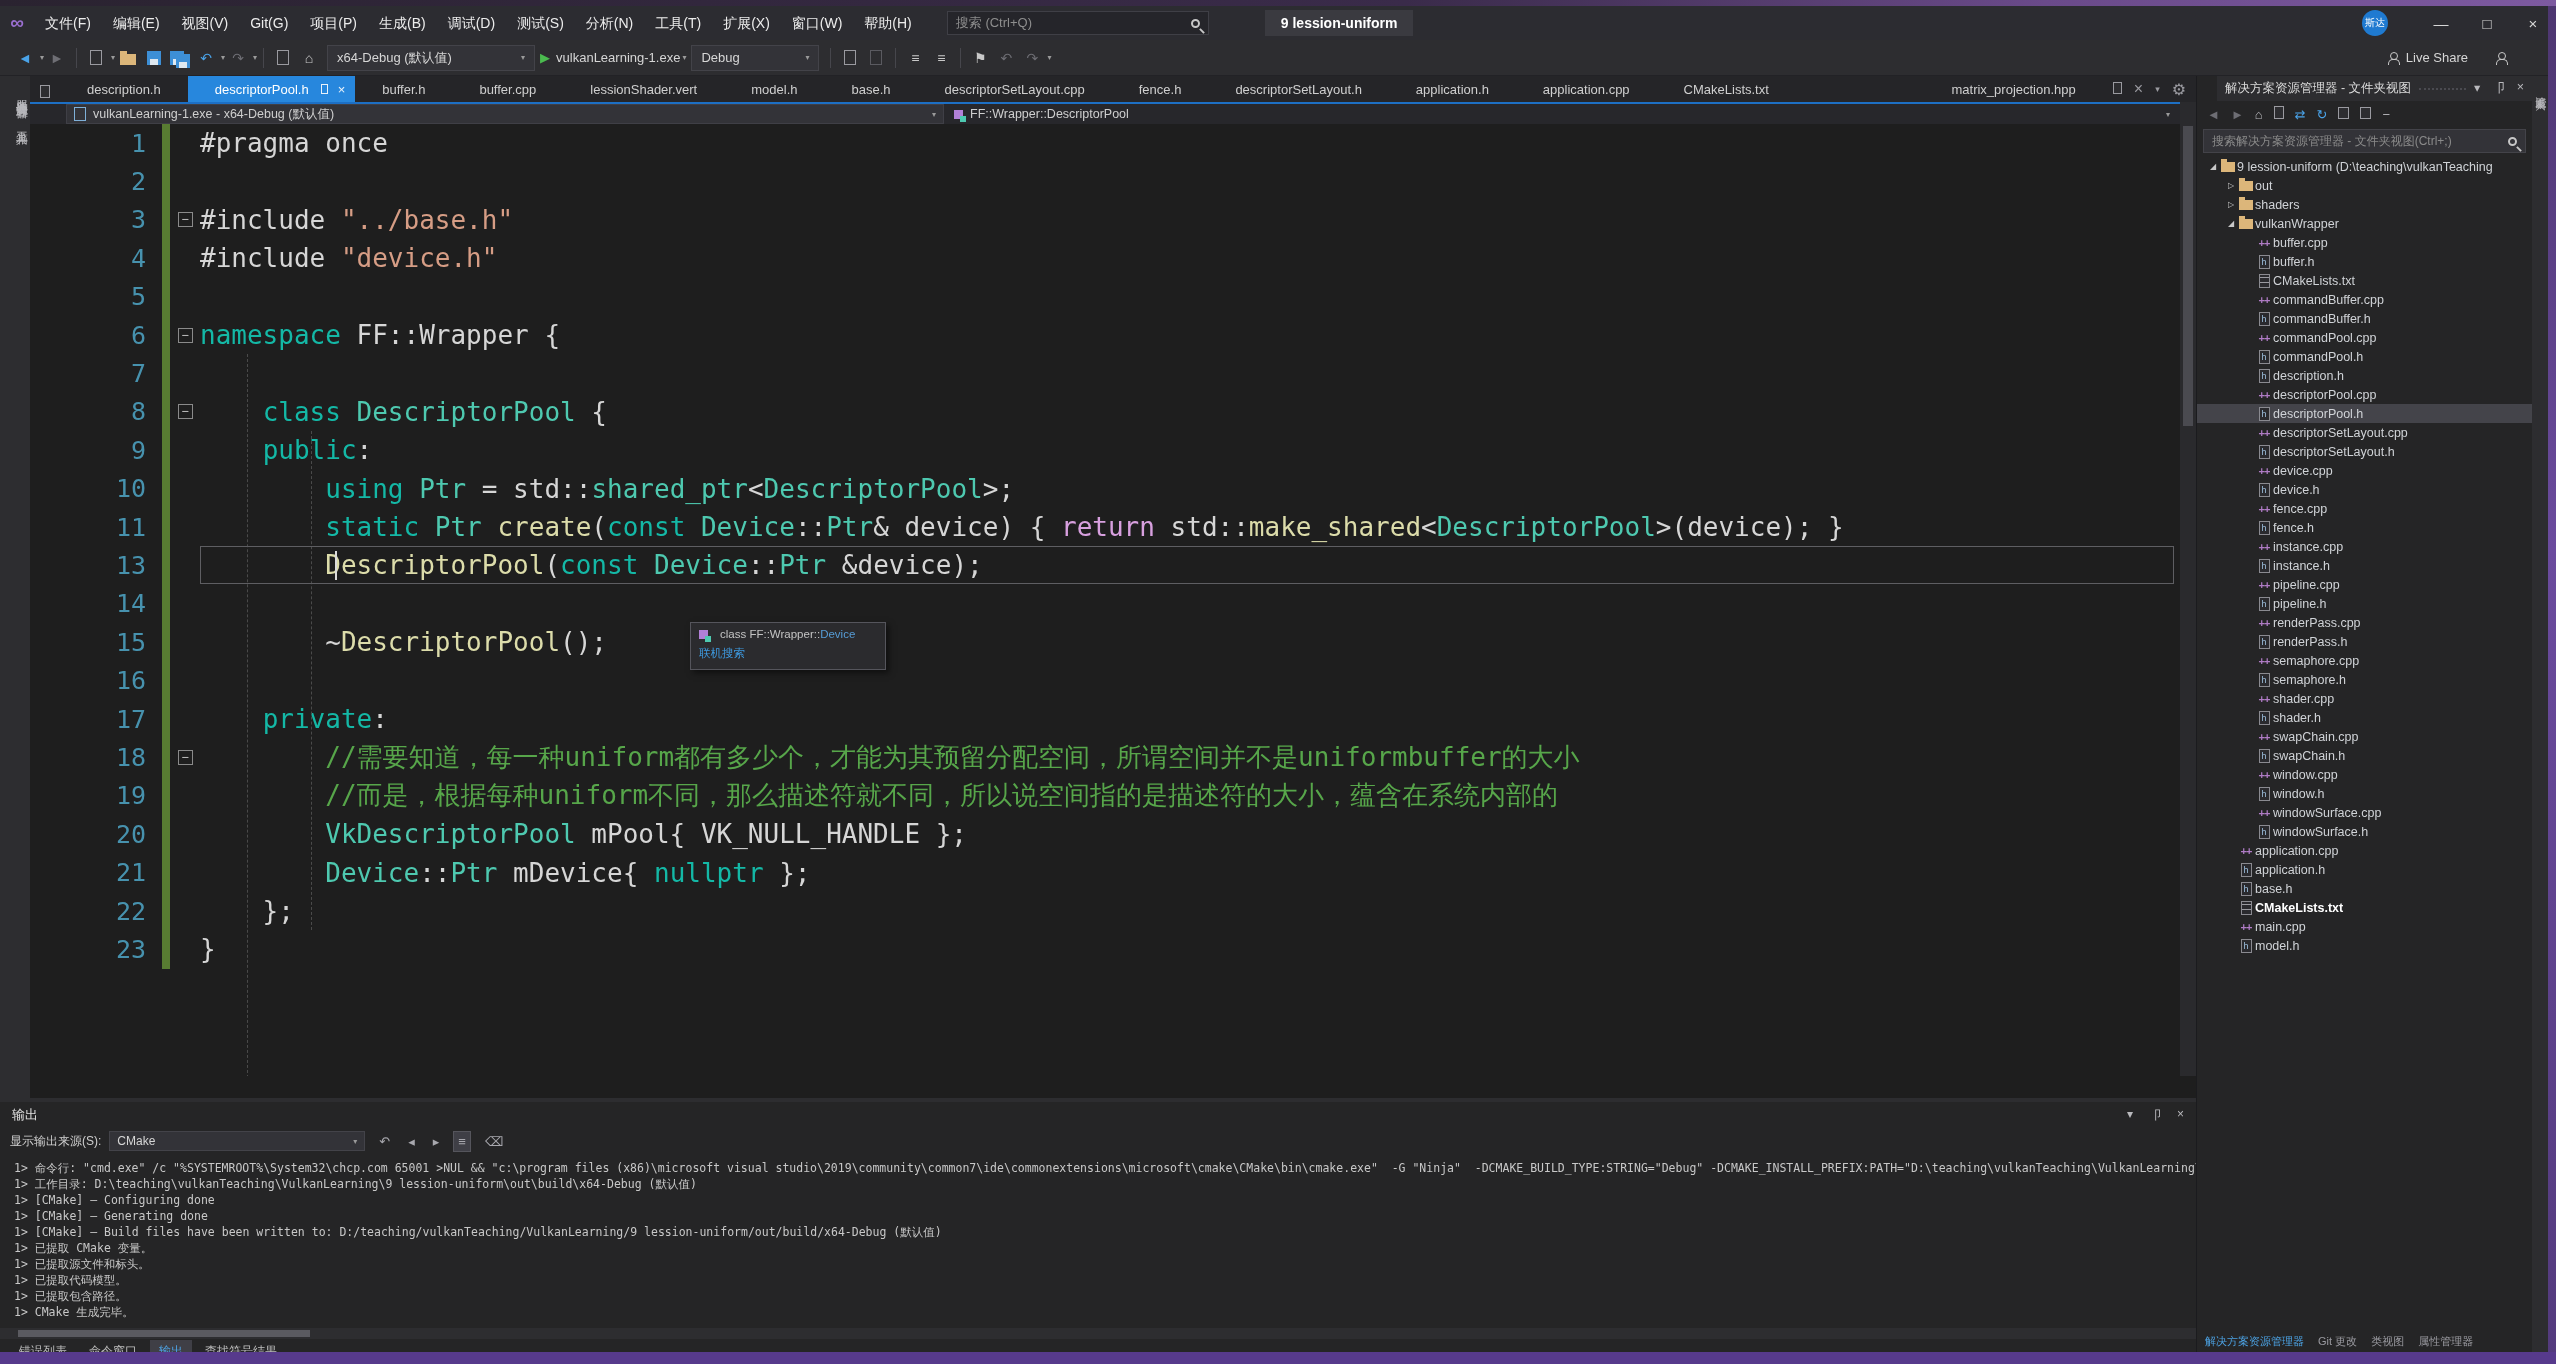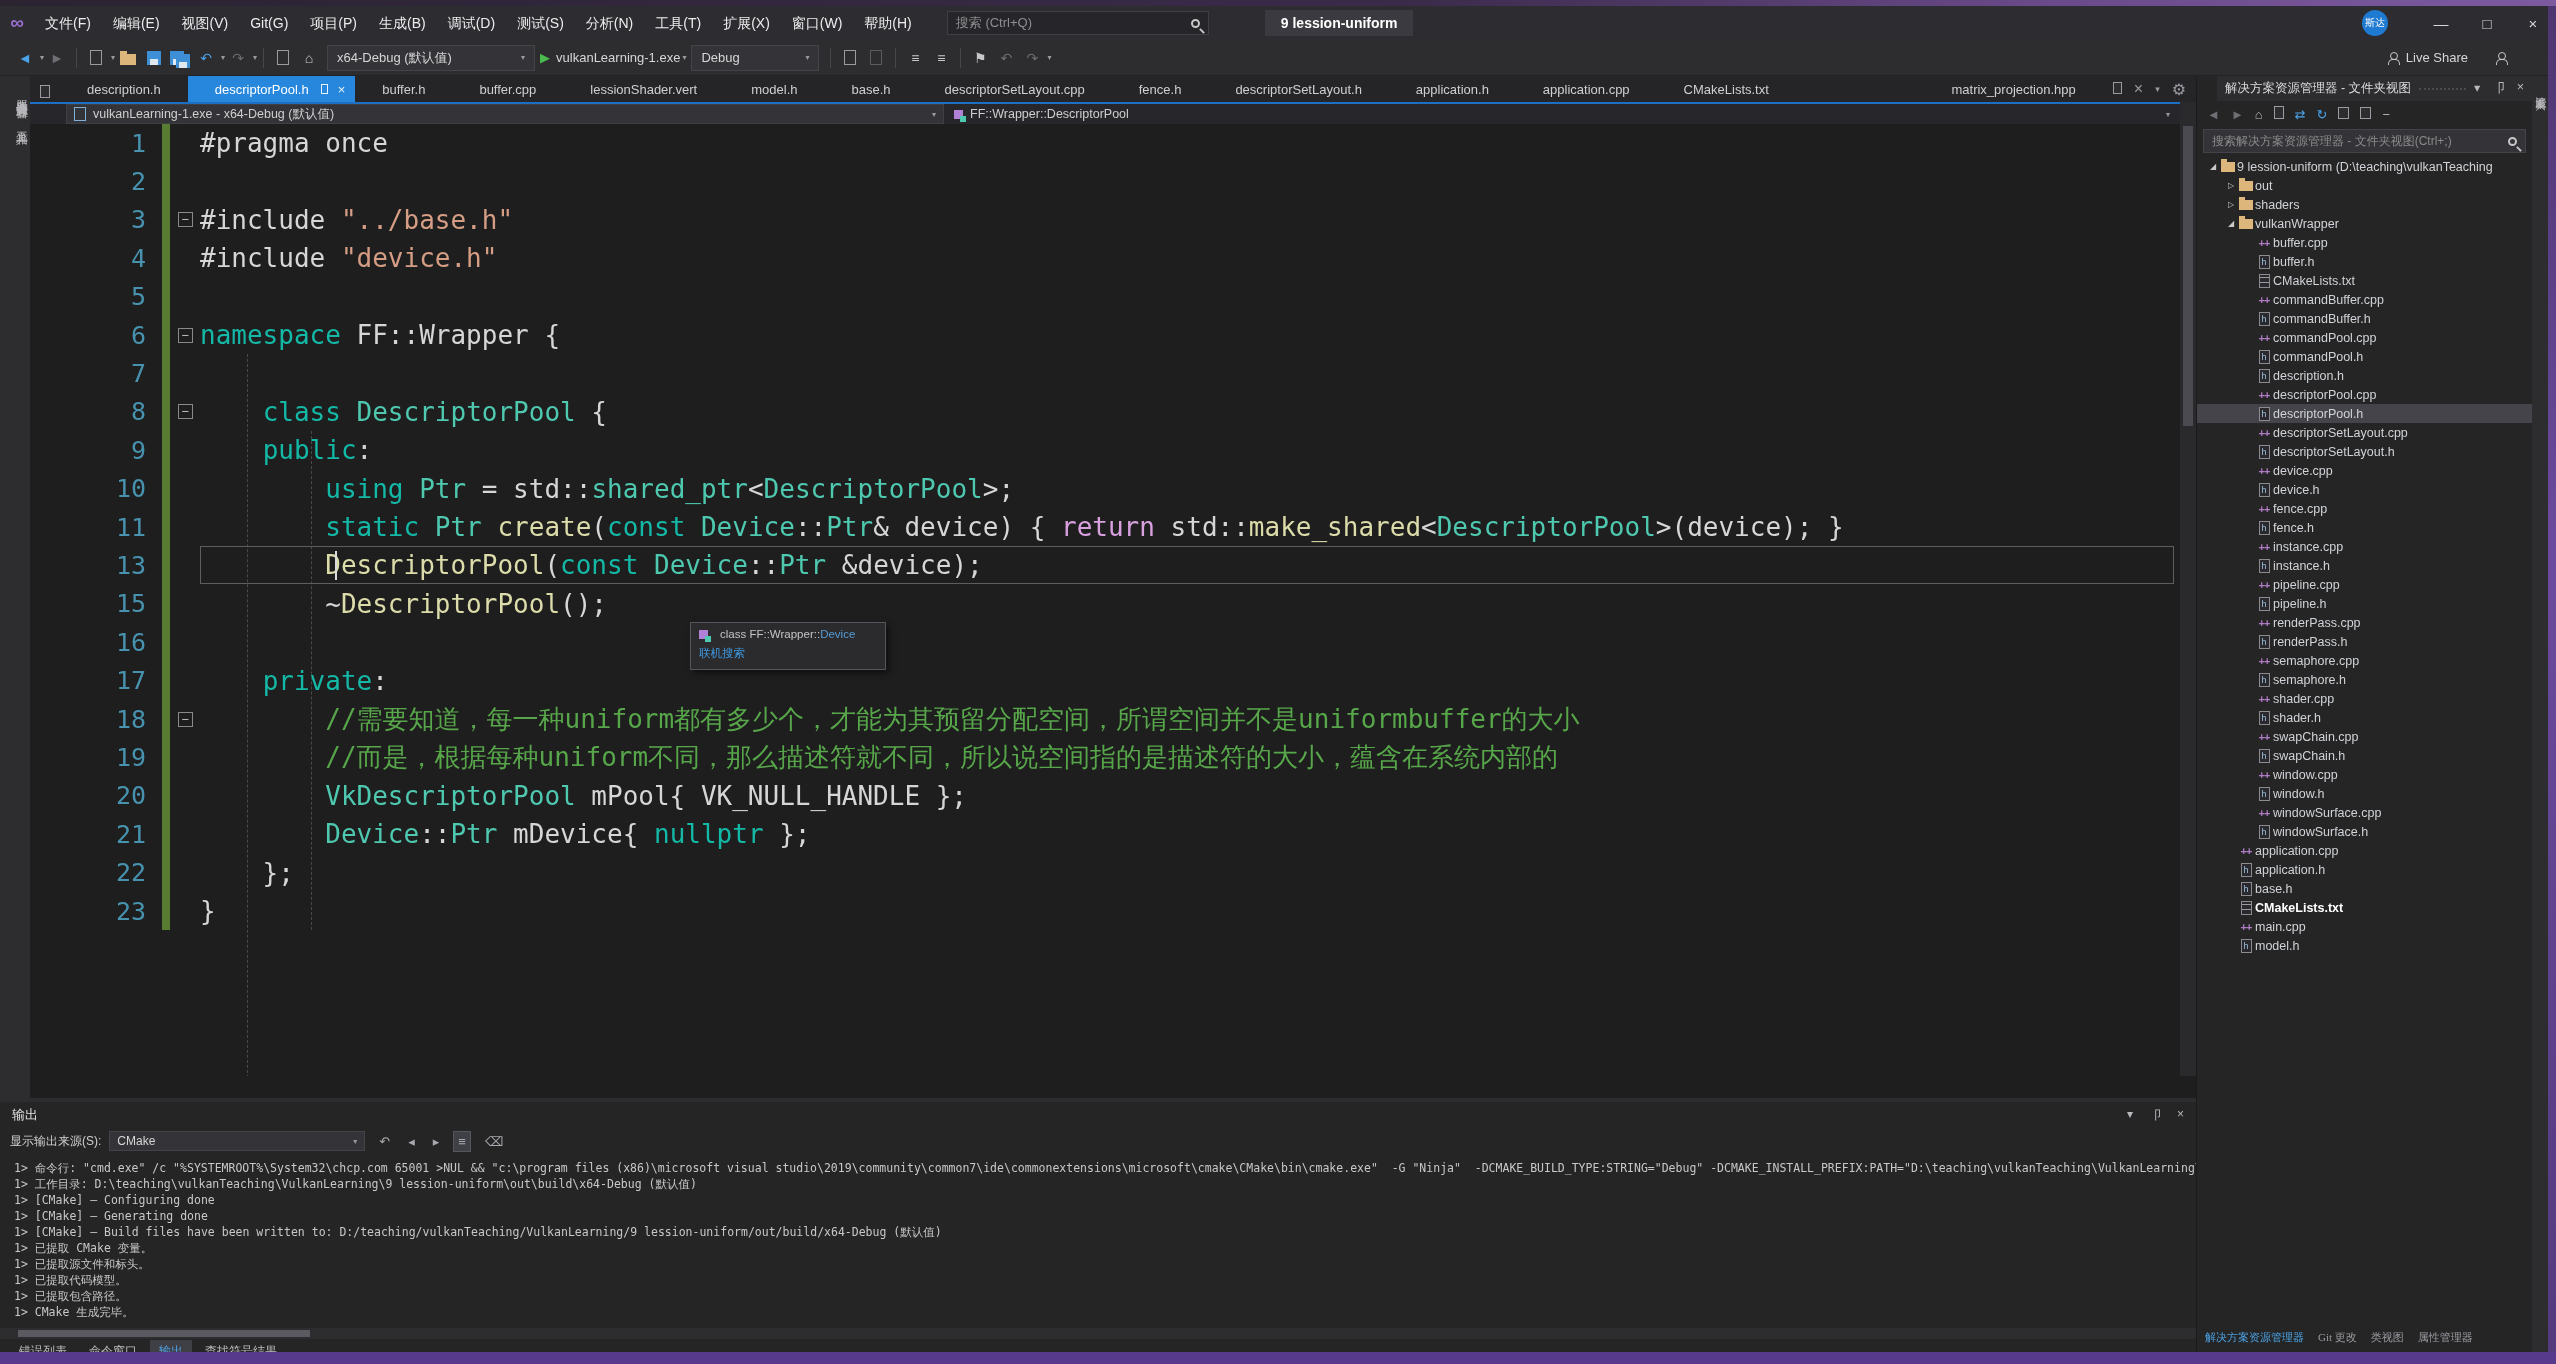--- a/index.html
+++ b/index.html
@@ -154,21 +154,21 @@
   .tr-icon { width:18px; flex:none; display:flex; justify-content:center; align-items:center; }
   .f-folder { width:14px; height:10px; background:#dcb67a; position:relative; }
   .f-folder::before { content:""; position:absolute; left:0; top:-3px; width:6px; height:3px; background:#dcb67a; }
   .f-cpp { color:#b07cc6; font-size:11px; font-weight:bold; letter-spacing:-1px; }
   .f-h { width:11px; height:14px; border:1px solid #8a8a90; font-size:9px; color:#9ec1e0;
     text-align:center; line-height:12px; background:#2a2a2e; }
   .f-txt { width:11px; height:14px; border:1px solid #8a8a90; background:
     repeating-linear-gradient(#2a2a2e 0 2px, #9a9aa0 2px 3px, #2a2a2e 3px 5px); }
   .tr-label.bold { font-weight:bold; color:#ffffff; }
   #rp-docktabs { position:absolute; left:0; bottom:0; width:336px; height:22px; display:flex;
-    gap:14px; padding:0 8px; background:#252526;font-family:Liberation Serif, serif; }
+    align-items:center; gap:14px; padding:0 8px; background:#252526; }
   .dock-tab { font-size:11px; color:#9a9aa0; white-space:nowrap; }
   .dock-tab.active { color:#4ba0e0; }
 
   
   #right-edge { left:2532px; top:76px; width:16px; height:1276px; background:#2d2d30; }
   #right-edge .vtab { width:16px; font-size:11px; padding:8px 0; }
   #purple-edge { left:2548px; top:6px; width:8px; height:1358px;
     background:linear-gradient(#4d3670,#6b4b9e 40%,#533a7d); }
 
   
@@ -423,20 +423,26 @@
           <span class="ln-fold"></span>
           <span class="ln-text"><span class="pl">        </span><span class="kw">static</span><span class="pl"> </span><span class="ty">Ptr</span><span class="pl"> </span><span class="fn">create</span><span class="pl">(</span><span class="kw">const</span><span class="pl"> </span><span class="ty">Device</span><span class="pl">::</span><span class="ty">Ptr</span><span class="pl">&amp; device) { </span><span class="ct">return</span><span class="pl"> std::</span><span class="fn">make_shared</span><span class="pl">&lt;</span><span class="ty">DescriptorPool</span><span class="pl">&gt;(device); }</span></span>
         </div>
         <div class="code-row">
           <span class="ln-num">13</span>
           <span class="ln-bar"></span>
           <span class="ln-fold"></span>
           <span class="ln-text"><span class="pl">        </span><span class="fn">DescriptorPool</span><span class="pl">(</span><span class="kw">const</span><span class="pl"> </span><span class="ty">Device</span><span class="pl">::</span><span class="ty">Ptr</span><span class="pl"> &amp;device);</span></span>
         </div>
         <div class="code-row">
+          <span class="ln-num">14</span>
+          <span class="ln-bar"></span>
+          <span class="ln-fold"></span>
+          <span class="ln-text"></span>
+        </div>
+        <div class="code-row">
           <span class="ln-num">15</span>
           <span class="ln-bar"></span>
           <span class="ln-fold"></span>
           <span class="ln-text"><span class="pl">        ~</span><span class="fn">DescriptorPool</span><span class="pl">();</span></span>
         </div>
         <div class="code-row">
           <span class="ln-num">16</span>
           <span class="ln-bar"></span>
           <span class="ln-fold"></span>
           <span class="ln-text"></span>

